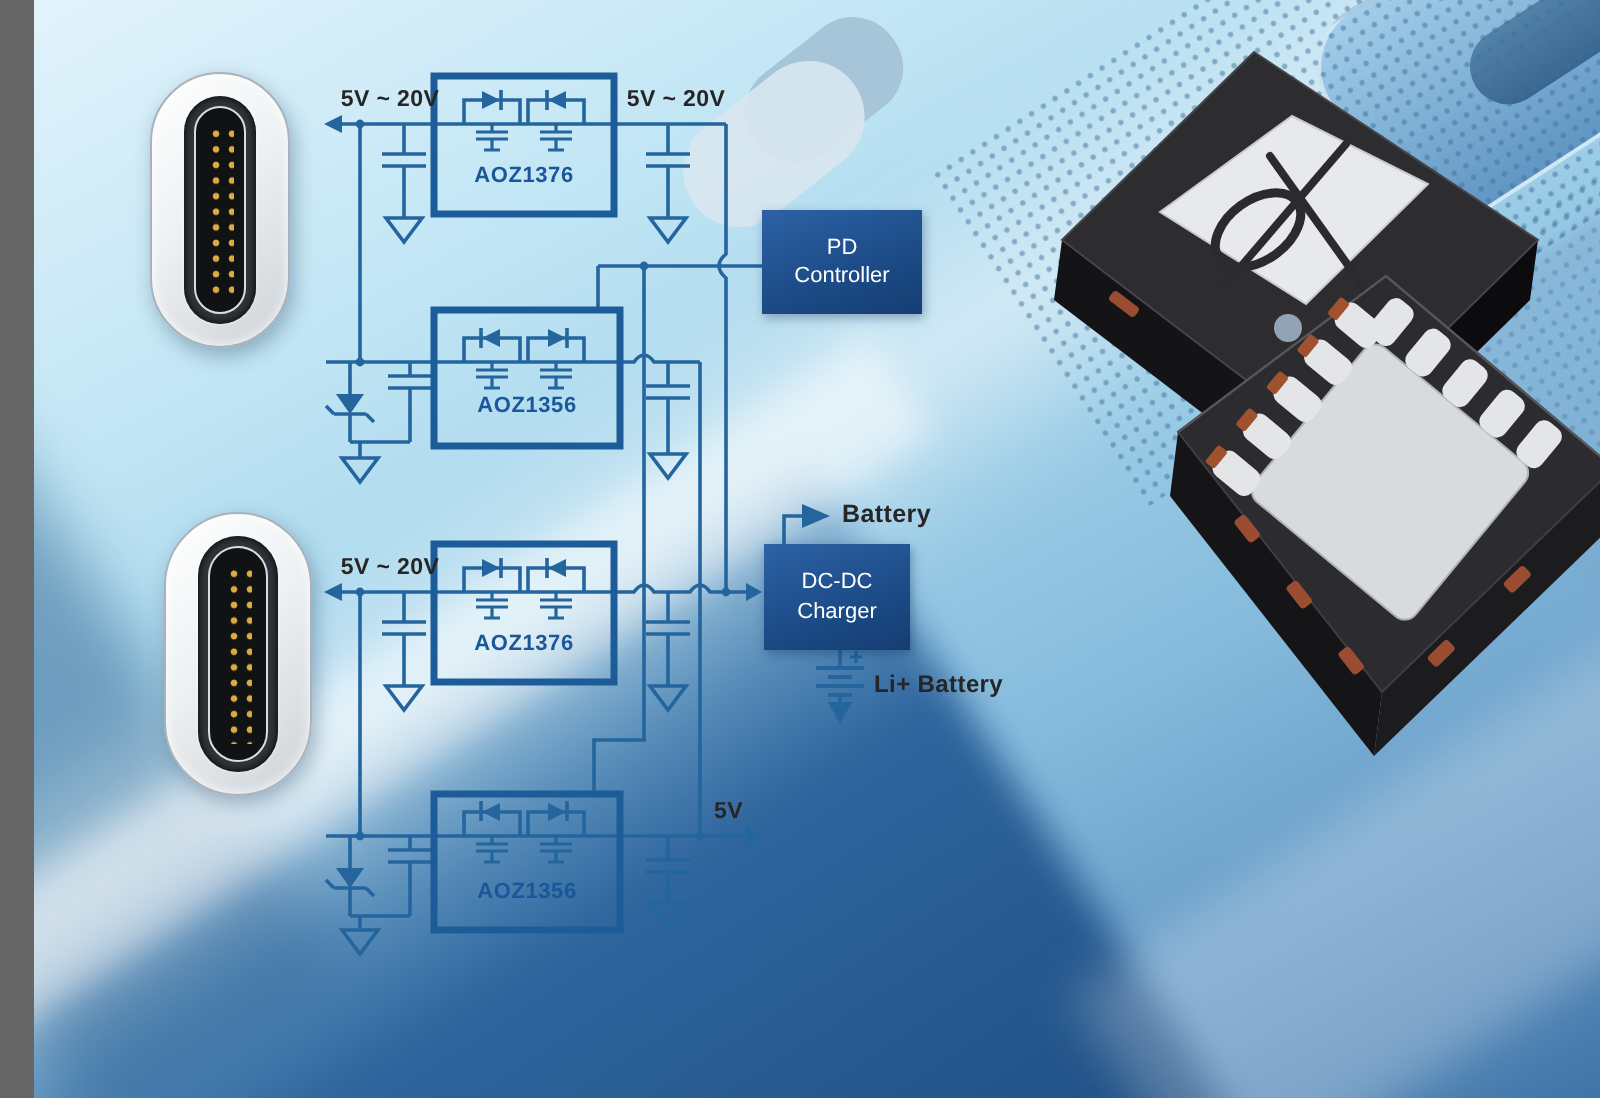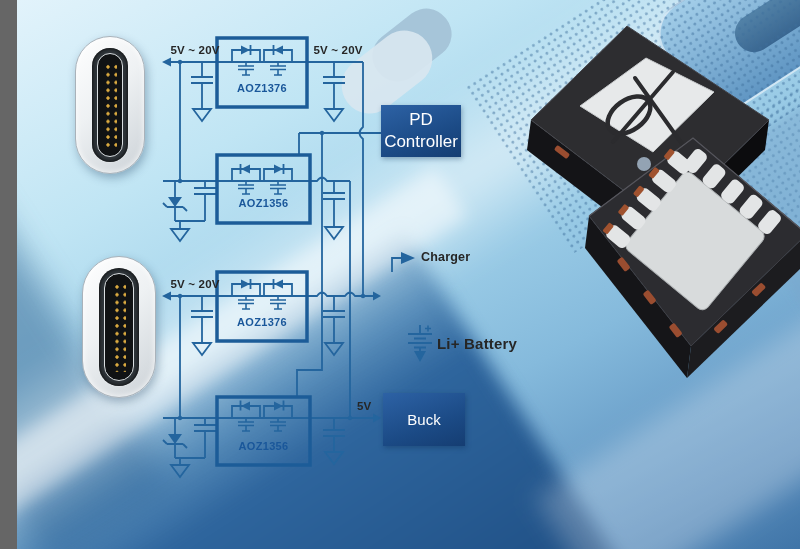--- a/index.html
+++ b/index.html
@@ -27,21 +27,21 @@
   .dots2{left:598px;top:138px;width:250px;height:155px;opacity:.35;}
   .plug1{left:352px;top:20px;width:86px;height:50px;background:#a4c3d7;border-radius:24px;transform:rotate(-38deg);opacity:.95;}
   .plug2{left:320px;top:44px;width:100px;height:56px;background:#d9e7ef;border-radius:28px;transform:rotate(-38deg);opacity:.9;}
   
   svg.circuit{position:absolute;left:0;top:0;z-index:10;}
   .lbl{position:absolute;z-index:11;color:#262626;font-size:11.5px;font-weight:600;
     letter-spacing:.2px;white-space:nowrap;}
   .aoz{position:absolute;z-index:11;color:#1a579a;font-weight:bold;font-size:11px;text-align:center;letter-spacing:.3px;}
   .fblock{position:absolute;z-index:11;display:flex;flex-direction:column;align-items:center;justify-content:center;
     background:linear-gradient(160deg,#2d62a5 0%,#1b4a85 62%,#153d72 100%);
-    color:#fff;font-size:17px;line-height:1.3;box-shadow:1px 2px 5px rgba(10,40,80,.35);}
+    color:#fff;font-size:11px;line-height:1.3;box-shadow:1px 2px 5px rgba(10,40,80,.35);}
   .fblock.big{font-size:15px;}
   
   .usb{position:absolute;z-index:12;border-radius:40px;background:linear-gradient(135deg,#ffffff 0%,#eef1f3 45%,#ccd2d7 100%);
     border:1px solid #a9b2ba;box-shadow:2px 4px 10px rgba(25,60,95,.35), inset 0 0 6px rgba(255,255,255,.9);}
   .usb-ring{position:absolute;inset:11px 16px;background:#2f353a;border-radius:22px;
     box-shadow:inset 0 0 4px #000,0 0 2px rgba(255,255,255,.55);}
   .usb-slot{position:absolute;inset:5px;background:#101214;border:1.5px solid #d9dee1;border-radius:16px;overflow:hidden;}
   .usb-pins{position:absolute;left:50%;top:8px;bottom:8px;width:14px;margin-left:-7px;
     background-image:radial-gradient(circle,#dcab40 1.4px,transparent 1.9px);
     background-size:8px 7.8px;background-position:1px 1px;}
@@ -191,35 +191,36 @@
         <rect x="-7" y="-3" width="14" height="7" rx="2" transform="translate(659,330) rotate(52)"></rect>
         <rect x="-7" y="-3" width="14" height="7" rx="2" transform="translate(742,290) rotate(136)"></rect>
         <rect x="-7" y="-3" width="14" height="7" rx="2" transform="translate(704,327) rotate(136)"></rect>
       </g>
     </g>
   </svg>
 
   <div class="lbl" style="left:149px;top:44px;width:58px;text-align:center;">5V ~ 20V</div>
   <div class="lbl" style="left:292px;top:44px;width:58px;text-align:center;">5V ~ 20V</div>
   <div class="lbl" style="left:149px;top:278px;width:58px;text-align:center;">5V ~ 20V</div>
-  <div class="lbl" style="left:404px;top:250px;font-size:12.5px;">Charger</div>
-  <div class="lbl" style="left:420px;top:335px;font-size:15px;">Li+ Battery</div>
+  <div class="lbl" style="left:404px;top:250px;font-size:12.5px;">Battery</div>
+  <div class="lbl" style="left:420px;top:335px;font-size:12px;">Li+ Battery</div>
   <div class="lbl" style="left:340px;top:400px;width:22px;text-align:left;">5V</div>
 
   <div class="aoz" style="left:200px;top:82px;width:90px;">AOZ1376</div>
   <div class="aoz" style="left:200px;top:197px;width:93px;">AOZ1356</div>
   <div class="aoz" style="left:200px;top:316px;width:90px;">AOZ1376</div>
   <div class="aoz" style="left:200px;top:440px;width:93px;">AOZ1356</div>
 
   <div class="fblock" style="left:364px;top:105px;width:80px;height:52px;">
     <span>PD</span>
     <span>Controller</span>
   </div>
-  <div class="fblock big" style="left:366px;top:393px;width:82px;height:53px;">
-    <span>Buck</span>
+  <div class="fblock" style="left:365px;top:272px;width:73px;height:53px;">
+    <span>DC-DC</span>
+    <span>Charger</span>
   </div>
 
   <div class="usb" style="left:58px;top:36px;width:70px;height:138px;">
     <div class="usb-ring">
       <div class="usb-slot">
         <div class="usb-pins"></div>
       </div>
     </div>
   </div>
   <div class="usb" style="left:65px;top:256px;width:74px;height:142px;">

